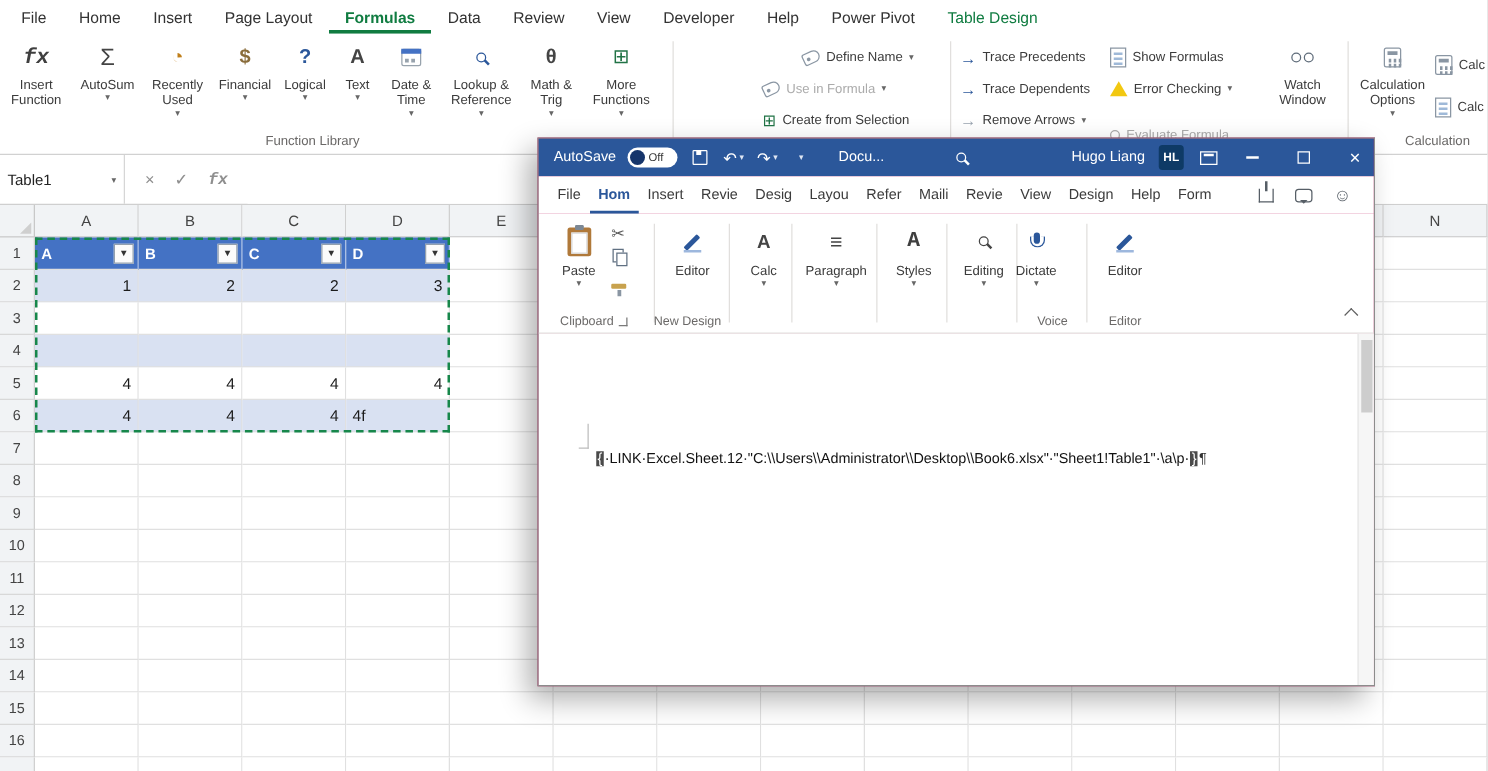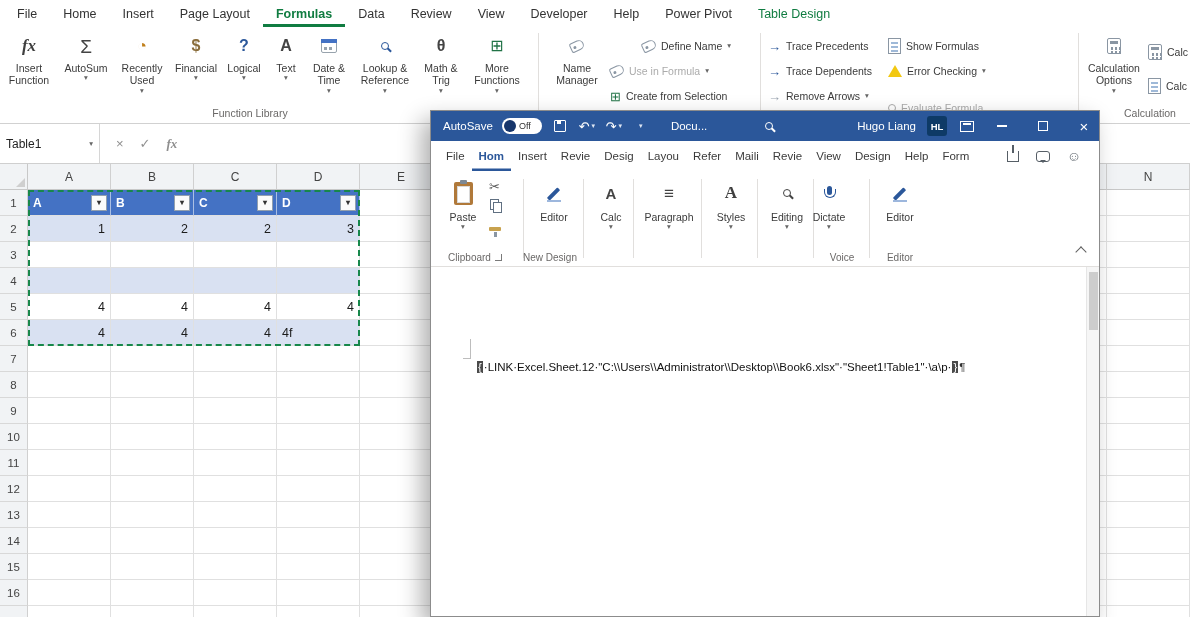--- a/index.html
+++ b/index.html
@@ -20,21 +20,21 @@
   .xl-ribbon { position:absolute; top:27px; left:0; right:0; height:97px; background:#fff; border-bottom:1px solid #d1d1d1; }
   .xlb { position:absolute; top:3px; height:90px; display:flex; flex-direction:column; align-items:center; text-align:center; color:#3b3b3b; }
   .xlb .ic { height:32px; display:flex; align-items:center; justify-content:center; }
   .lbl { font-size:10.5px; line-height:1.18; }
   .chv { font-size:7.5px; color:#666; line-height:1; }
   .xls { position:absolute; display:flex; align-items:center; gap:5px; font-size:11px; color:#3b3b3b; height:22px; white-space:nowrap; }
   .dis, .dis .lbl, .dis .gi { color:#ababab !important; }
   .xl-glabel { position:absolute; bottom:4px; font-size:10.5px; color:#6a6867; text-align:center; white-space:nowrap; }
   .xl-sep { position:absolute; top:6px; bottom:6px; width:1px; background:var(--ribbon-border); }
   .gi { font-size:16px; line-height:1; color:#444; }
-  .fxit { font-family:Liberation Serif, serif; font-style:italic; font-weight:700; font-size:17px; color:#3f3f3f; }
+  .fxit { font-family:Liberation Mono, monospace; font-style:italic; font-weight:700; font-size:17px; color:#3f3f3f; }
   .gi.sum { font-size:19px; }
   .gi.blue { color:#2b579a; font-weight:700; }
   .gi.gold { color:#c07f1a; }
   .gi.money { color:#8a6d3b; font-weight:700; }
   .gi.green { color:#217346; }
   .gi.bold { font-weight:700; }
 
   .xl-frow { position:absolute; top:124px; left:0; right:0; height:40px; background:#fff; border-bottom:1px solid #cfcfcf; display:flex; align-items:stretch; }
   .xl-namebox { width:100px; border-right:1px solid #d6d6d6; display:flex; align-items:center; padding:0 6px; font-size:12px; color:#222; }
   .xl-namebox .chv { margin-left:auto; }
@@ -51,21 +51,21 @@
   .xl-rh { width:28px; background:#f1f3f5; border-right:1px solid #d0d0d0; border-bottom:1px solid #d8d8d8; display:flex; align-items:center; justify-content:center; font-size:11.5px; color:#444; }
   .xl-cell { width:83px; border-right:1px solid #e0e0e0; border-bottom:1px solid #e0e0e0; font-size:12.5px; color:#1c1c1c; display:flex; align-items:center; position:relative; background:#fff; }
   .xl-cell.num { justify-content:flex-end; padding-right:5px; }
   .xl-cell.txt { justify-content:flex-start; padding-left:5px; }
   .xl-cell.tbl-head { background:var(--tbl-head); color:#fff; font-weight:700; font-size:12px; padding-left:5px; border-right:1px solid rgba(255,255,255,.55); }
   .xl-cell.tbl-band { background:var(--band); }
   .filter-btn { position:absolute; right:3px; top:50%; transform:translateY(-50%); width:16px; height:16px; background:#fbfbfb; border:1px solid #93a0ae; color:#333; font-size:8px; display:flex; align-items:center; justify-content:center; }
   .xl-marquee { position:absolute; left:28px; top:26px; width:332px; height:156px; border:2px dashed var(--marquee); pointer-events:none; }
 
   
-  .wd { position:absolute; left:430px; top:110px; width:670px; height:507px; background:#be185d; border:1px solid #8c8c8c; box-shadow:-8px 10px 22px rgba(0,0,0,.32); }
+  .wd { position:absolute; left:430px; top:110px; width:670px; height:439px; background:#be185d; border:1px solid #8c8c8c; box-shadow:-8px 10px 22px rgba(0,0,0,.32); }
   .wd-title { height:30px; background:var(--wd-blue); display:flex; align-items:center; color:#fff; font-size:11.5px; padding-left:12px; gap:9px; }
   .pill { width:40px; height:16px; background:#fff; border-radius:9px; display:flex; align-items:center; padding:2px; gap:3px; }
   .knob { width:12px; height:12px; border-radius:50%; background:#16356b; }
   .pill-txt { font-size:9px; color:#333; }
   .tbtn { display:flex; align-items:center; justify-content:center; gap:2px; min-width:18px; height:30px; }
   .tglyph { font-size:13px; color:#fff; line-height:1; }
   .tchv { font-size:7px; color:#dfe6f3; }
   .wd-doctitle { margin-left:12px; white-space:nowrap; }
   .wd-search { margin-left:44px; color:#fff; }
   .t-right { margin-left:auto; display:flex; align-items:center; gap:11px; }
@@ -226,26 +226,20 @@
       <div class="xlb" style="left:466px;width:62px">
         <span class="ic">
             <span class="gi green">⊞</span>
           </span>
         <span class="lbl">More Functions</span>
         <span class="chv">▾</span>
       </div>
       <div class="xl-glabel" style="left:150px;width:200px">Function Library</div>
       <div class="xl-sep" style="left:538px"></div>
 
-      <div class="xlb" style="left:548px;width:58px">
-        <span class="ic">
-            <span class="tagic"></span>
-          </span>
-        <span class="lbl">Name Manager</span>
-      </div>
       <div class="xls" style="left:642px;top:8px">
         <span class="tagic"></span>
         <span class="lbl">Define Name</span>
         <span class="chv">▾</span>
       </div>
       <div class="xls dis" style="left:610px;top:33px">
         <span class="tagic"></span>
         <span class="lbl">Use in Formula</span>
         <span class="chv">▾</span>
       </div>
@@ -273,20 +267,29 @@
         <span class="lbl">Show Formulas</span>
       </div>
       <div class="xls" style="left:888px;top:33px">
         <span class="warn"></span>
         <span class="lbl">Error Checking</span>
         <span class="chv">▾</span>
       </div>
       <div class="xls dis" style="left:888px;top:70px">
         <span class="mag" style="color:#ababab"></span>
         <span class="lbl">Evaluate Formula</span>
+      </div>
+      <div class="xlb" style="left:1014px;width:56px">
+        <span class="ic">
+            <span class="binoc">
+              <i></i>
+              <i></i>
+            </span>
+          </span>
+        <span class="lbl">Watch Window</span>
       </div>
       <div class="xl-sep" style="left:1078px"></div>
 
       <div class="xlb" style="left:1084px;width:60px">
         <span class="ic">
             <span class="calcic"></span>
           </span>
         <span class="lbl">Calculation Options</span>
         <span class="chv">▾</span>
       </div>

